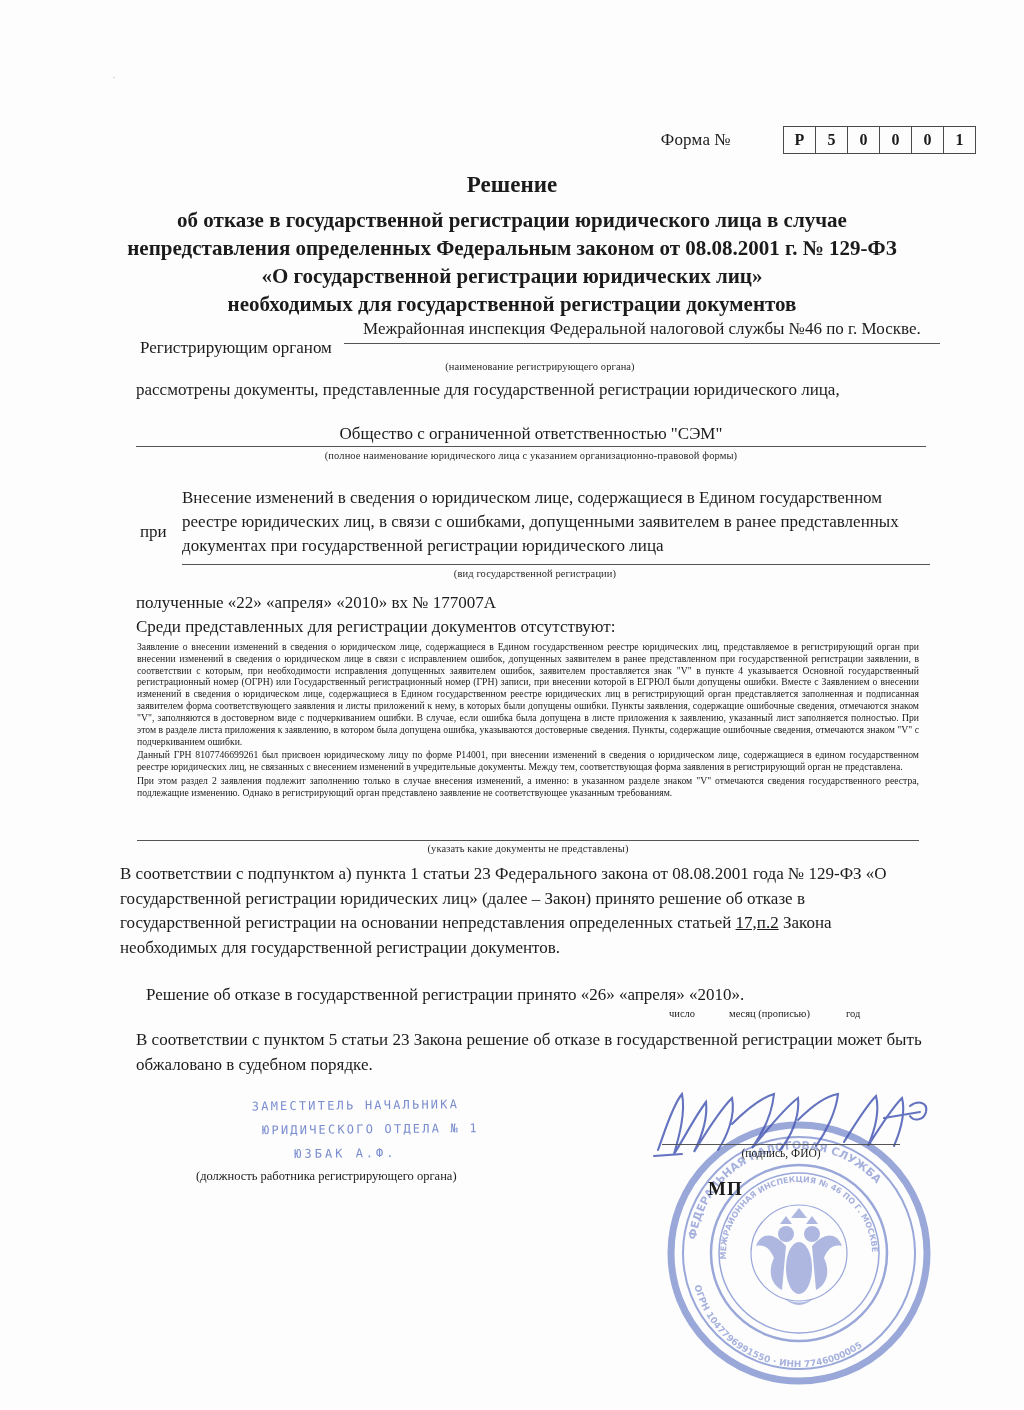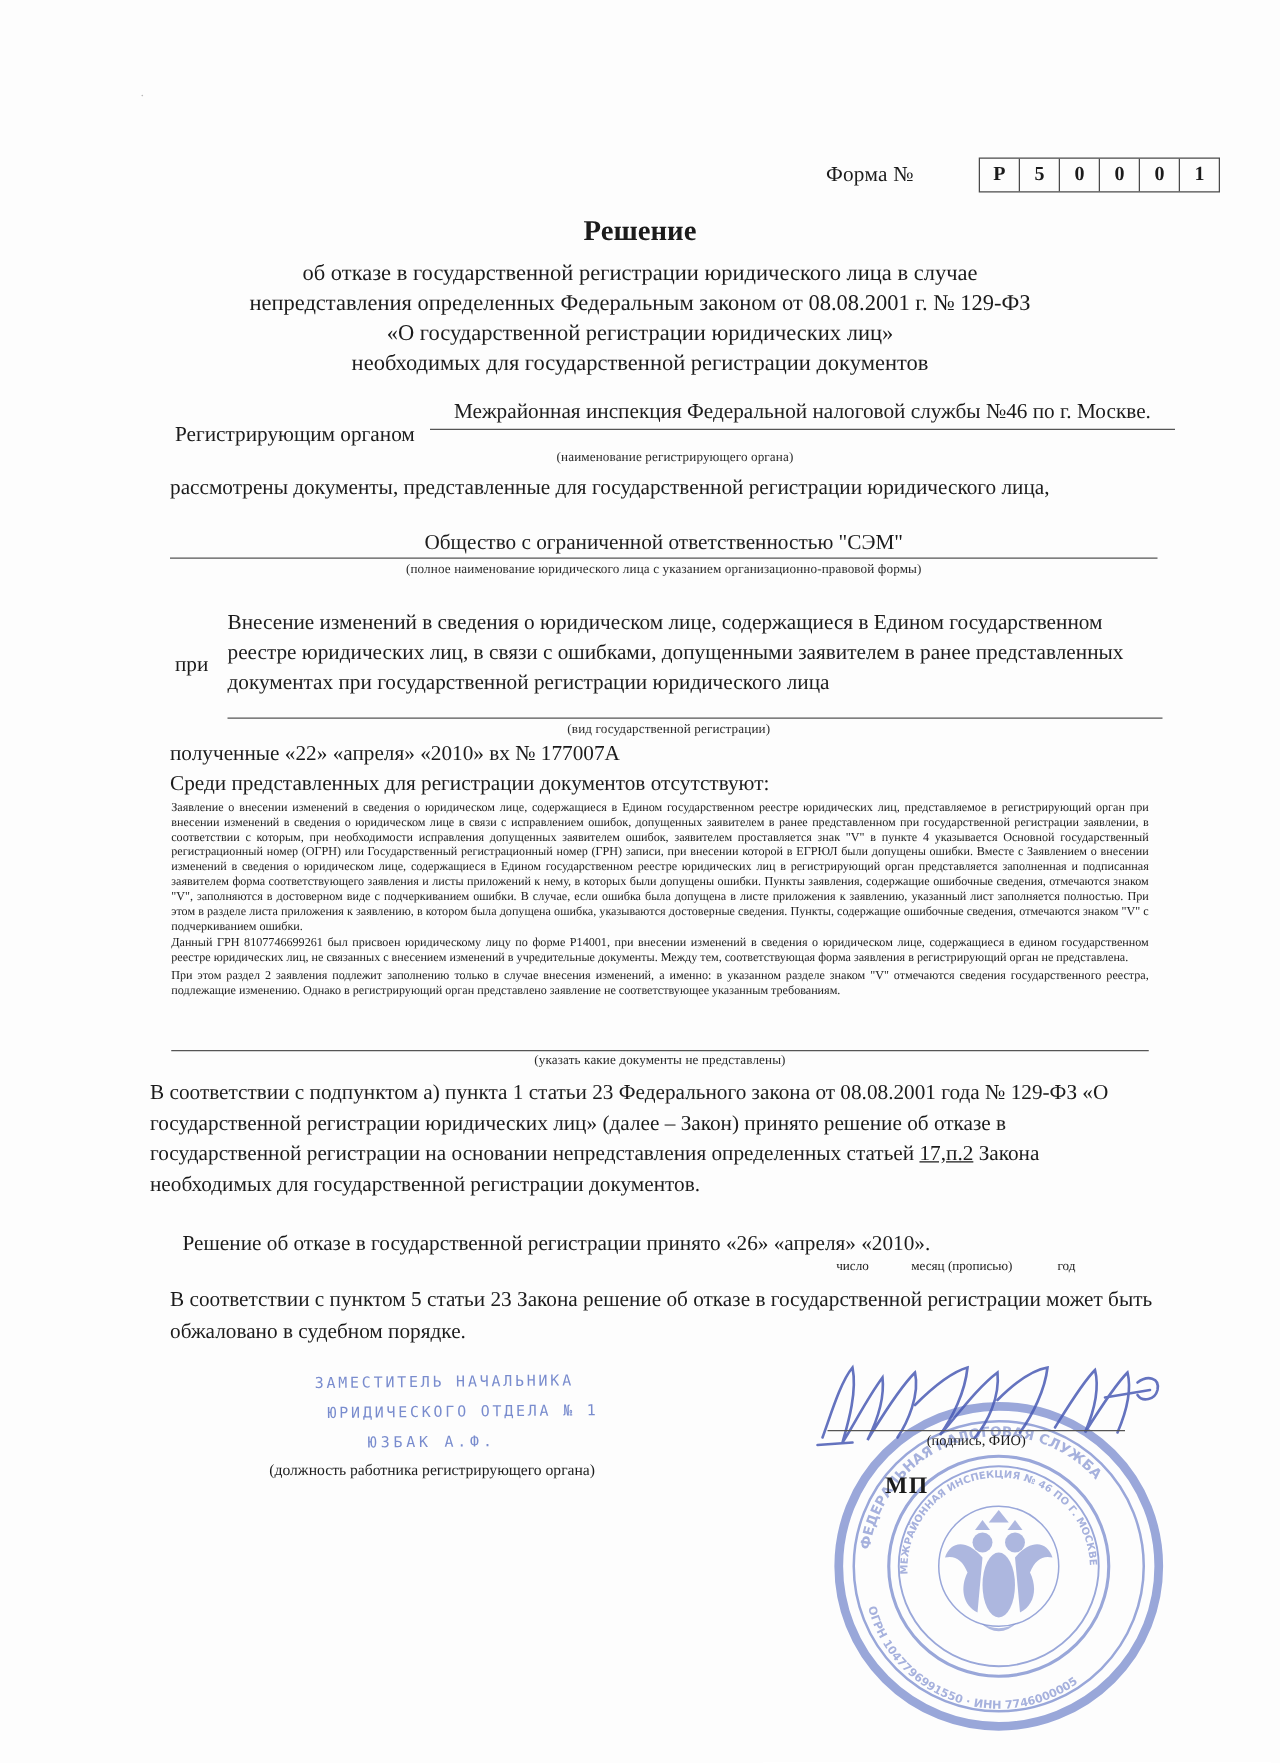--- a/index.html
+++ b/index.html
@@ -70,22 +70,22 @@
     top: 172px;
     width: 824px;
     text-align: center;
   }
   .title-main {
     font-size: 23px;
     font-weight: bold;
     margin-bottom: 9px;
   }
   .title-sub {
-    font-size: 18px;
-    font-weight: normal;
+    font-size: 21px;
+    font-weight: bold;
     line-height: 1.33;
   }
   .caption {
     font-size: 10.5px;
     text-align: center;
     color: #2a2a2a;
     letter-spacing: .1px;
   }
 
   .sec-organ {
@@ -134,21 +134,21 @@
     top: 486px;
     width: 790px;
   }
   .pri-flex { display: flex; align-items: flex-start; }
   .pri-label { font-size: 17px; padding-top: 36px; width: 42px; }
   .pri-value {
     flex: 1;
     font-size: 17px;
     line-height: 1.42;
     border-bottom: 1px solid #555;
-    padding-bottom: 16px;
+    padding-bottom: 6px;
   }
 
   .sec-received {
     position: absolute;
     left: 136px;
     top: 593px;
     font-size: 17px;
   }
 
   .sec-missing-head {
@@ -220,21 +220,21 @@
     line-height: 1.45;
   }
 
   
   .pos-caption {
     position: absolute;
     left: 196px;
     top: 1169px;
     width: 280px;
     font-size: 12.5px;
-    text-align: right;
+    text-align: left;
   }
   .blue-stamp {
     position: absolute;
     left: 252px;
     top: 1093px;
     width: 270px;
     color: #5d74c4;
     font-family: "DejaVu Sans Mono", monospace;
     font-size: 12px;
     letter-spacing: 2.2px;

